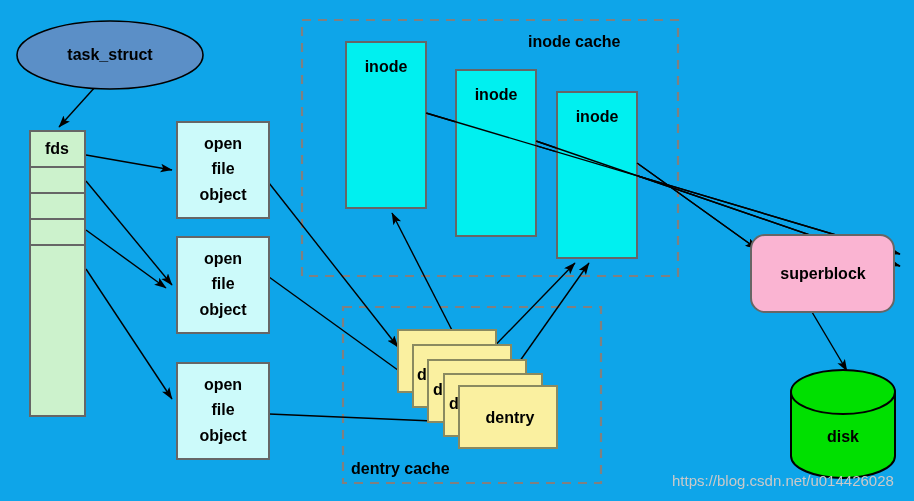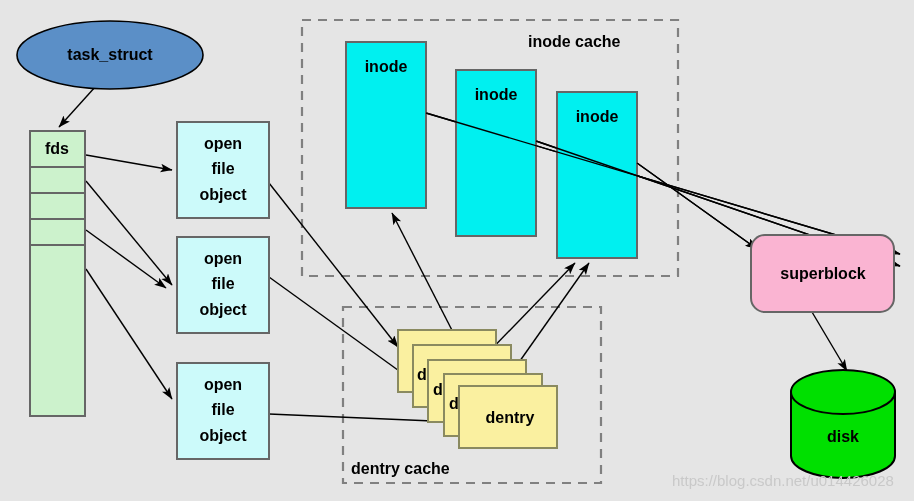--- a/index.html
+++ b/index.html
@@ -10,21 +10,21 @@
   body {
     width: 914px;
     height: 501px;
     font-family: "Liberation Sans", sans-serif;
     overflow: hidden;
   }
   #diagram-root {
     position: relative;
     width: 914px;
     height: 501px;
-    background: #e5e5e5;
+    background: #0ea5e9;
   }
   svg#scene {
     position: absolute;
     top: 0;
     left: 0;
     width: 914px;
     height: 501px;
   }
   .node-label {
     font-family: "Liberation Sans", sans-serif;

